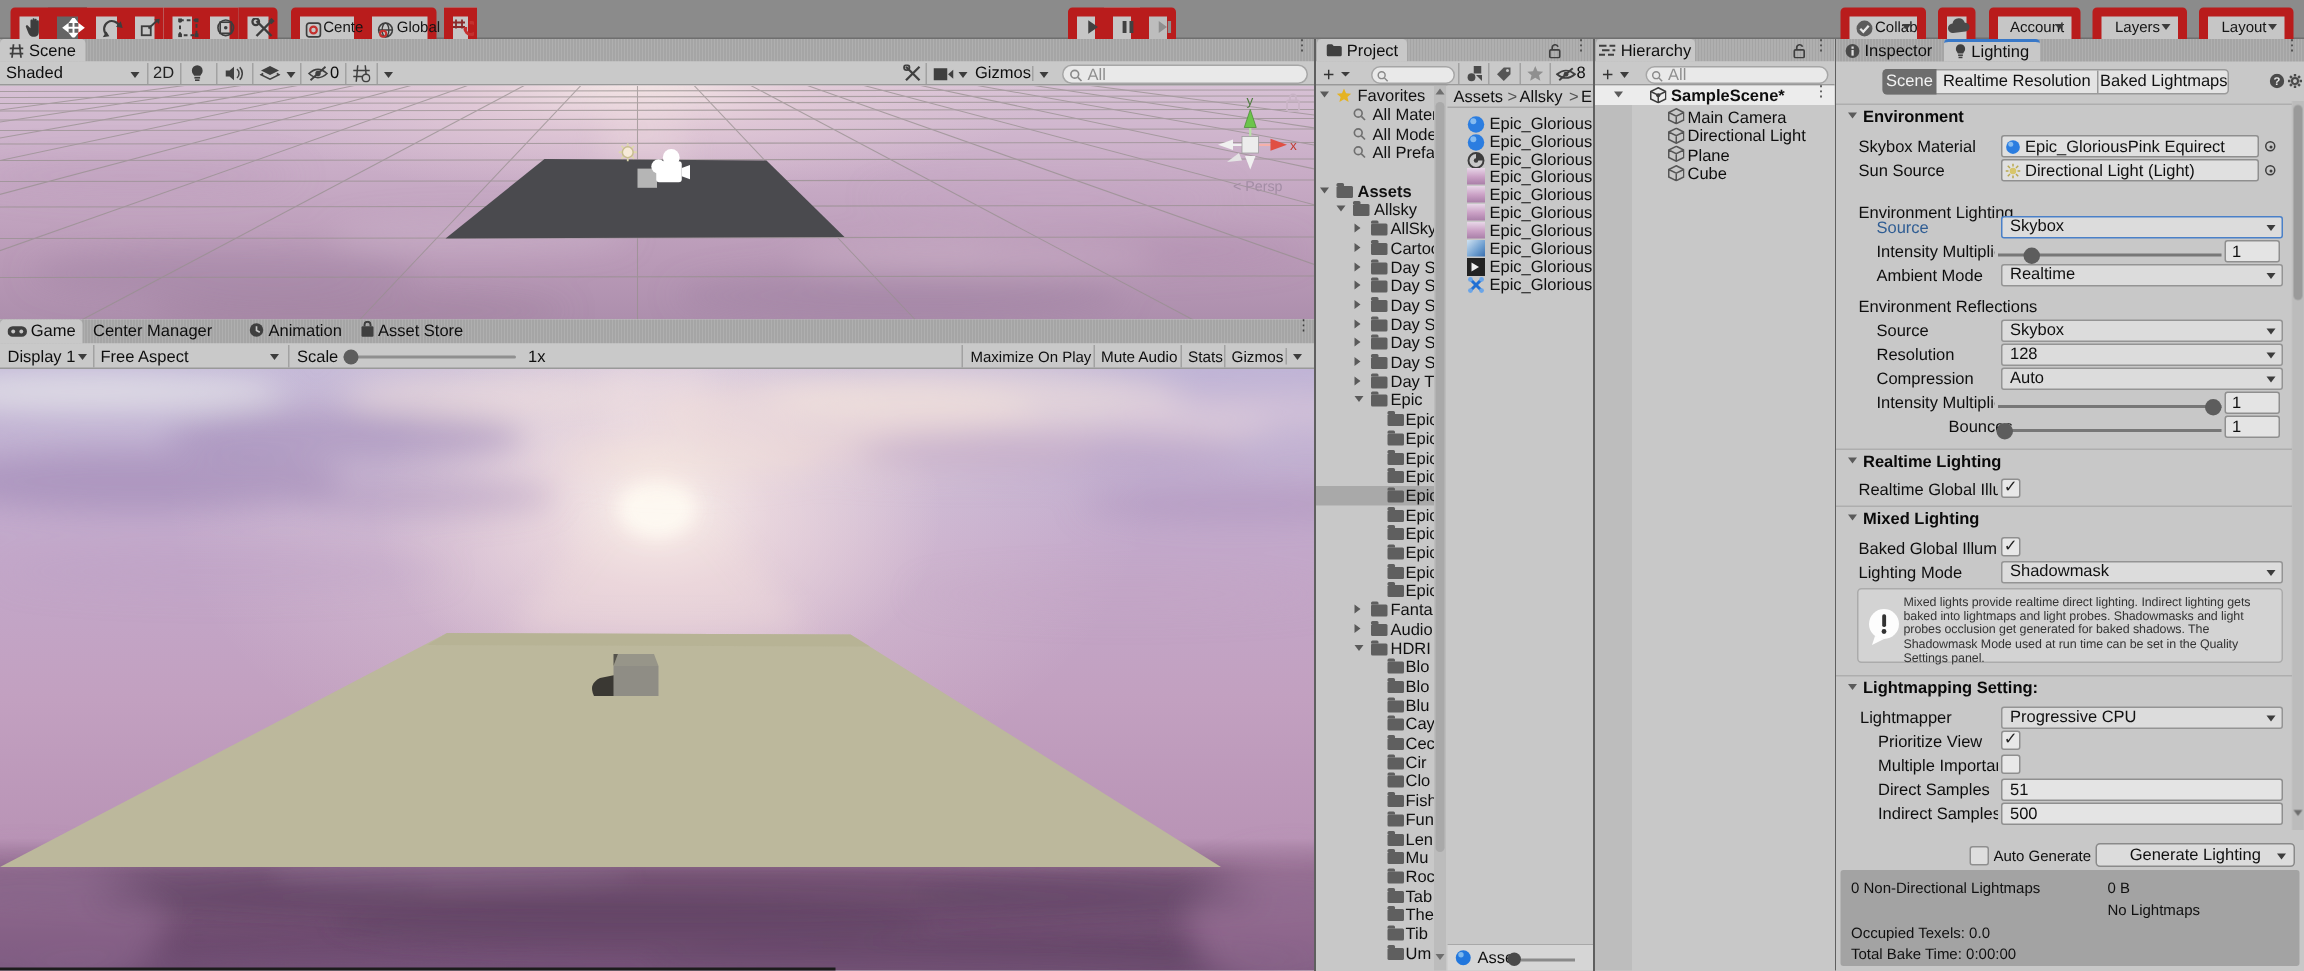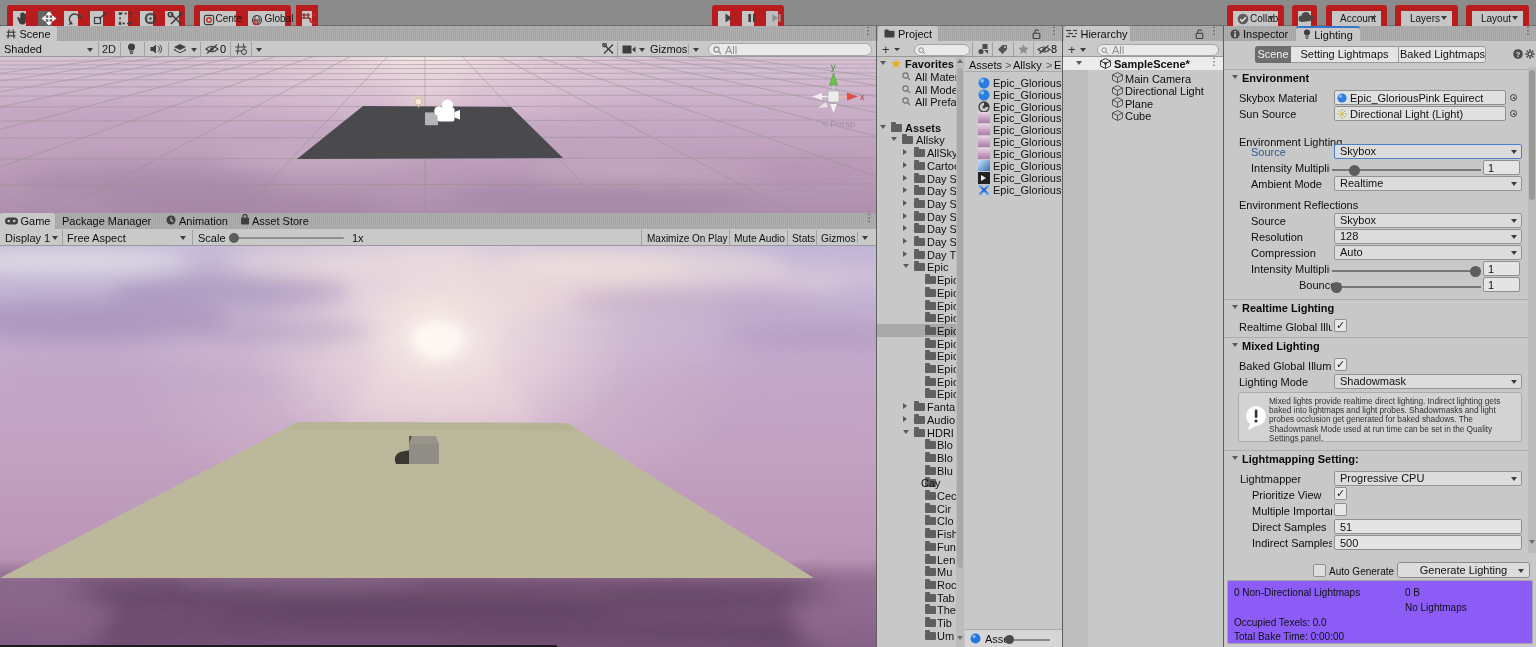--- a/index.html
+++ b/index.html
@@ -346,21 +346,21 @@
   </div>
 
   <div class="abs tabbar" style="left:0; top:213px; width:876px; height:16px;"></div>
   <div class="abs tab" style="left:0; width:55px; top:213px; height:16px;">
     <svg width="13" height="8" viewBox="0 0 13 8">
         <path d="M3.5 0.5 h6 a3 3 0 0 1 0 7 h-6 a3 3 0 0 1 0 -7 Z" fill="#3f3f3f"></path>
         <circle cx="3.8" cy="4" r="1.3" fill="#c8c8c8"></circle>
         <circle cx="9.2" cy="4" r="1.3" fill="#c8c8c8"></circle>
       </svg>
     Game</div>
-  <div class="lbl" style="left:62px; top:215px;">Package Manager</div>
+  <div class="lbl" style="left:62px; top:215px;">Center Manager</div>
   <svg class="abs" style="left:166px;top:215px;" width="10" height="10" viewBox="0 0 10 10">
       <circle cx="5" cy="5" r="4.5" fill="#3f3f3f"></circle>
       <path d="M5 2.5 L5 5.3 L7.2 6.5" stroke="#c8c8c8" stroke-width="1.1" fill="none"></path>
     </svg>
   <div class="lbl" style="left:179px; top:215px;">Animation</div>
   <svg class="abs" style="left:240px;top:214px;" width="10" height="11" viewBox="0 0 10 11">
       <rect x="1" y="3.5" width="8" height="7" rx="0.8" fill="#3f3f3f"></rect>
       <path d="M3 3.5 v-1 a2 2 0 0 1 4 0 v1" fill="none" stroke="#3f3f3f" stroke-width="1.3"></path>
     </svg>
   <div class="lbl" style="left:252px; top:215px;">Asset Store</div>
@@ -507,21 +507,21 @@
         <circle cx="7" cy="4.5" r="1.6" fill="#3f3f3f"></circle>
         <line x1="2.5" y1="8.5" x2="11.5" y2="0.5" stroke="#3f3f3f" stroke-width="1.2"></line>
       </svg>
     <div class="lbl" style="left:174px; top:17px;">8</div>
 
     <div class="abs" id="ptree" style="left:0; top:31px; width:79px; height:590px; overflow:hidden;">
         <span style="position:absolute;left:3px;top:4.2px;width:0;height:0;border-left:3.5px solid transparent;border-right:3.5px solid transparent;border-top:4.5px solid #5a5a5a;"></span>
         <svg style="position:absolute;left:14px;top:2.2px;" width="10" height="10" viewBox="0 0 11 11">
           <path d="M5.5 0 L7 3.5 L10.8 3.8 L8 6.2 L8.9 9.9 L5.5 7.9 L2.1 9.9 L3 6.2 L0.2 3.8 L4 3.5 Z" fill="#e5b322"></path>
         </svg>
-        <span style="position:absolute;left:28px;top:1.2px;font-weight:bold;white-space:nowrap;">Favorites</span>
+        <span style="position:absolute;left:28px;top:1.2px;font-weight:normal;white-space:nowrap;">Favorites</span>
         <svg style="position:absolute;left:25px;top:14.9px;" width="9" height="9" viewBox="0 0 9 9">
           <circle cx="3.5" cy="3.5" r="2.6" fill="none" stroke="#6f6f6f" stroke-width="1.1"></circle>
           <line x1="5.6" y1="5.6" x2="8" y2="8" stroke="#6f6f6f" stroke-width="1.1"></line>
         </svg>
         <span style="position:absolute;left:38px;top:13.9px;white-space:nowrap;">All Mater</span>
         <svg style="position:absolute;left:25px;top:27.6px;" width="9" height="9" viewBox="0 0 9 9">
           <circle cx="3.5" cy="3.5" r="2.6" fill="none" stroke="#6f6f6f" stroke-width="1.1"></circle>
           <line x1="5.6" y1="5.6" x2="8" y2="8" stroke="#6f6f6f" stroke-width="1.1"></line>
         </svg>
         <span style="position:absolute;left:38px;top:26.6px;white-space:nowrap;">All Mode</span>
@@ -596,21 +596,21 @@
         <span style="position:absolute;left:26px;top:372.5px;width:0;height:0;border-left:3.5px solid transparent;border-right:3.5px solid transparent;border-top:4.5px solid #5a5a5a;"></span>
         <span class="fold" style="position:absolute;left:37px;top:371.5px;"></span>
         <span style="position:absolute;left:50px;top:369.5px;white-space:nowrap;">HDRI</span>
         <span class="fold" style="position:absolute;left:48px;top:384.2px;"></span>
         <span style="position:absolute;left:60px;top:382.2px;white-space:nowrap;">Blo</span>
         <span class="fold" style="position:absolute;left:48px;top:396.9px;"></span>
         <span style="position:absolute;left:60px;top:394.9px;white-space:nowrap;">Blo</span>
         <span class="fold" style="position:absolute;left:48px;top:409.6px;"></span>
         <span style="position:absolute;left:60px;top:407.6px;white-space:nowrap;">Blu</span>
         <span class="fold" style="position:absolute;left:48px;top:422.3px;"></span>
-        <span style="position:absolute;left:44px;top:420.3px;white-space:nowrap;">Cay</span>
+        <span style="position:absolute;left:60px;top:420.3px;white-space:nowrap;">Cay</span>
         <span class="fold" style="position:absolute;left:48px;top:435.0px;"></span>
         <span style="position:absolute;left:60px;top:433.0px;white-space:nowrap;">Cec</span>
         <span class="fold" style="position:absolute;left:48px;top:447.7px;"></span>
         <span style="position:absolute;left:60px;top:445.7px;white-space:nowrap;">Cir</span>
         <span class="fold" style="position:absolute;left:48px;top:460.4px;"></span>
         <span style="position:absolute;left:60px;top:458.4px;white-space:nowrap;">Clo</span>
         <span class="fold" style="position:absolute;left:48px;top:473.1px;"></span>
         <span style="position:absolute;left:60px;top:471.1px;white-space:nowrap;">Fish</span>
         <span class="fold" style="position:absolute;left:48px;top:485.8px;"></span>
         <span style="position:absolute;left:60px;top:483.8px;white-space:nowrap;">Fun</span>
@@ -765,21 +765,21 @@
       <svg width="8" height="11" viewBox="0 0 8 11">
           <path d="M4 0.5 a3.1 3.1 0 0 1 3.1 3.1 c0 1.5-1.1 2-1.3 3 l-3.6 0 c-0.2-1-1.3-1.5-1.3-3 a3.1 3.1 0 0 1 3.1-3.1 Z" fill="#3f3f3f"></path>
           <rect x="2.4" y="7.3" width="3.2" height="1" fill="#3f3f3f"></rect>
           <rect x="2.7" y="8.8" width="2.6" height="1" fill="#3f3f3f"></rect>
         </svg>
       Lighting</div>
     <div class="abs dots3" style="left:299px; top:3px;">⋮</div>
 
     <div class="abs" style="left:31px; top:20px; width:231px; height:17px; border:1px solid #9a9a9a; border-radius:3px; background:#e4e4e4;"></div>
     <div class="abs" style="left:31px; top:20px; width:36px; height:17px; background:#6d6d6d; border-radius:3px 0 0 3px; color:#f2f2f2; text-align:center; line-height:16px;">Scene</div>
-    <div class="abs" style="left:67px; top:21px; width:108px; height:15px; border-right:1px solid #9a9a9a; text-align:center; line-height:15px;">Setting Lightmaps</div>
+    <div class="abs" style="left:67px; top:21px; width:108px; height:15px; border-right:1px solid #9a9a9a; text-align:center; line-height:15px;">Realtime Resolution</div>
     <div class="abs" style="left:175px; top:21px; width:87px; height:15px; text-align:center; line-height:15px;">Baked Lightmaps</div>
     <svg class="abs" style="left:289px;top:23px;" width="10" height="10" viewBox="0 0 10 10">
         <circle cx="5" cy="5" r="4.8" fill="#4a4a4a"></circle>
         <text x="5" y="7.6" text-anchor="middle" font-size="7.5" fill="#e8e8e8" font-weight="bold" font-family="Liberation Sans">?</text>
       </svg>
     <svg class="abs" style="left:301px;top:23px;" width="10" height="10" viewBox="0 0 10 10">
         <circle cx="5" cy="5" r="2" fill="none" stroke="#4a4a4a" stroke-width="1.4"></circle>
         <g stroke="#4a4a4a" stroke-width="1.6">
           <line x1="5" y1="0.3" x2="5" y2="2"></line>
           <line x1="5" y1="8" x2="5" y2="9.7"></line>
@@ -892,21 +892,21 @@
     <div class="lbl" style="left:28px; top:495px;">Direct Samples</div>
     <div class="abs" style="left:110px; top:493px; width:188px; height:15px; background:#e4e4e4; border:1px solid #8f8f8f; border-radius:2px; padding:0.5px 0 0 5px;">51</div>
     <div class="lbl" style="left:28px; top:511px; width:80px; overflow:hidden;">Indirect Samples</div>
     <div class="abs" style="left:110px; top:509px; width:188px; height:15px; background:#e4e4e4; border:1px solid #8f8f8f; border-radius:2px; padding:0.5px 0 0 5px;">500</div>
 
     <div class="chk" style="left:89px; top:538px; background:#dedede;"></div>
     <div class="lbl" style="left:105px; top:539.5px; width:67px; overflow:hidden; font-size:10px;">Auto Generate</div>
     <div class="abs" style="left:173px; top:536px; width:133px; height:16px; background:#dcdcdc; border:1px solid #8a8a8a; border-radius:3px; text-align:center; line-height:15px;">Generate Lighting
       <span class="ddar" style="right:5px;top:6px;"></span>
     </div>
-    <div class="abs" style="left:3px; top:554px; width:306px; height:64px; background:#8b5cf6; border:1px solid #a3a3a3; border-radius:2px;">
+    <div class="abs" style="left:3px; top:554px; width:306px; height:64px; background:#a3a3a3; border:1px solid #a3a3a3; border-radius:2px;">
       <span style="position:absolute;left:6px;top:6px;font-size:10px;">0 Non-Directional Lightmaps</span>
       <span style="position:absolute;left:177px;top:6px;font-size:10px;">0 B</span>
       <span style="position:absolute;left:177px;top:21px;font-size:10px;">No Lightmaps</span>
       <span style="position:absolute;left:6px;top:36px;font-size:10px;">Occupied Texels: 0.0</span>
       <span style="position:absolute;left:6px;top:50px;font-size:10px;">Total Bake Time: 0:00:00</span>
     </div>
   </div>
 
   <div class="abs sep" style="left:876px; top:26px; width:1px; height:621px;"></div>
   <div class="abs sep" style="left:1062px; top:26px; width:1px; height:621px;"></div>

